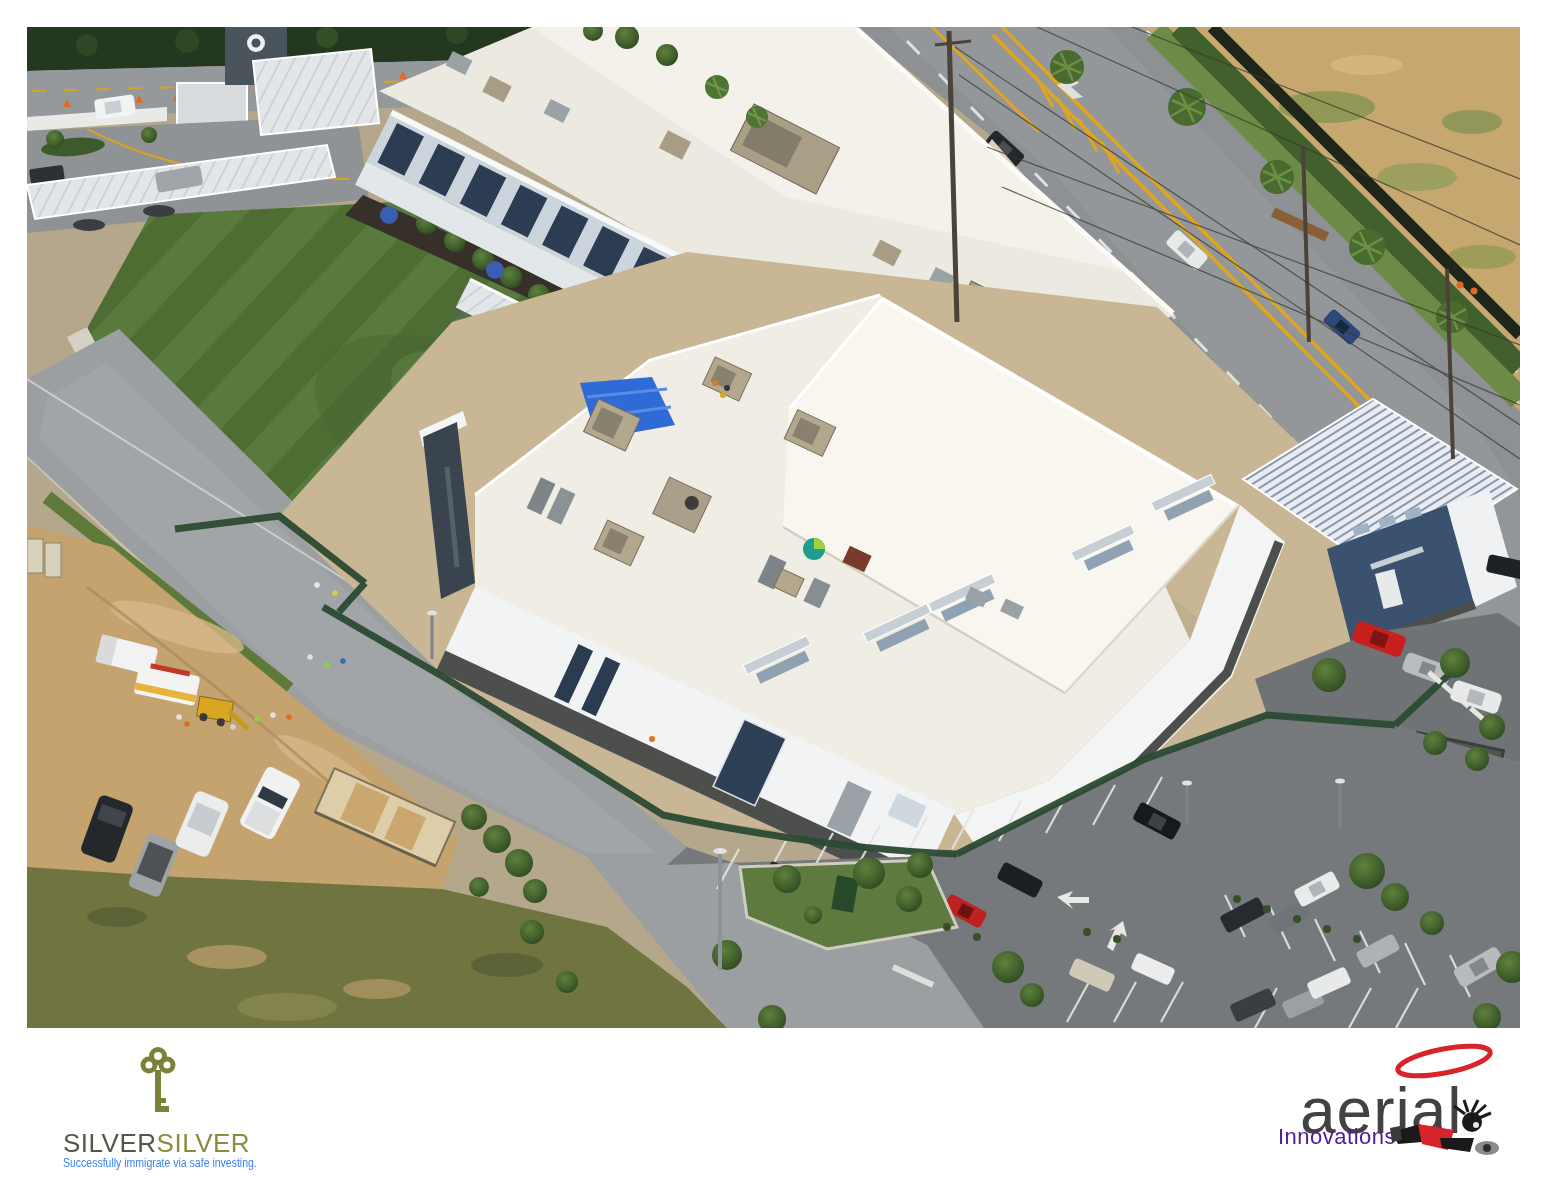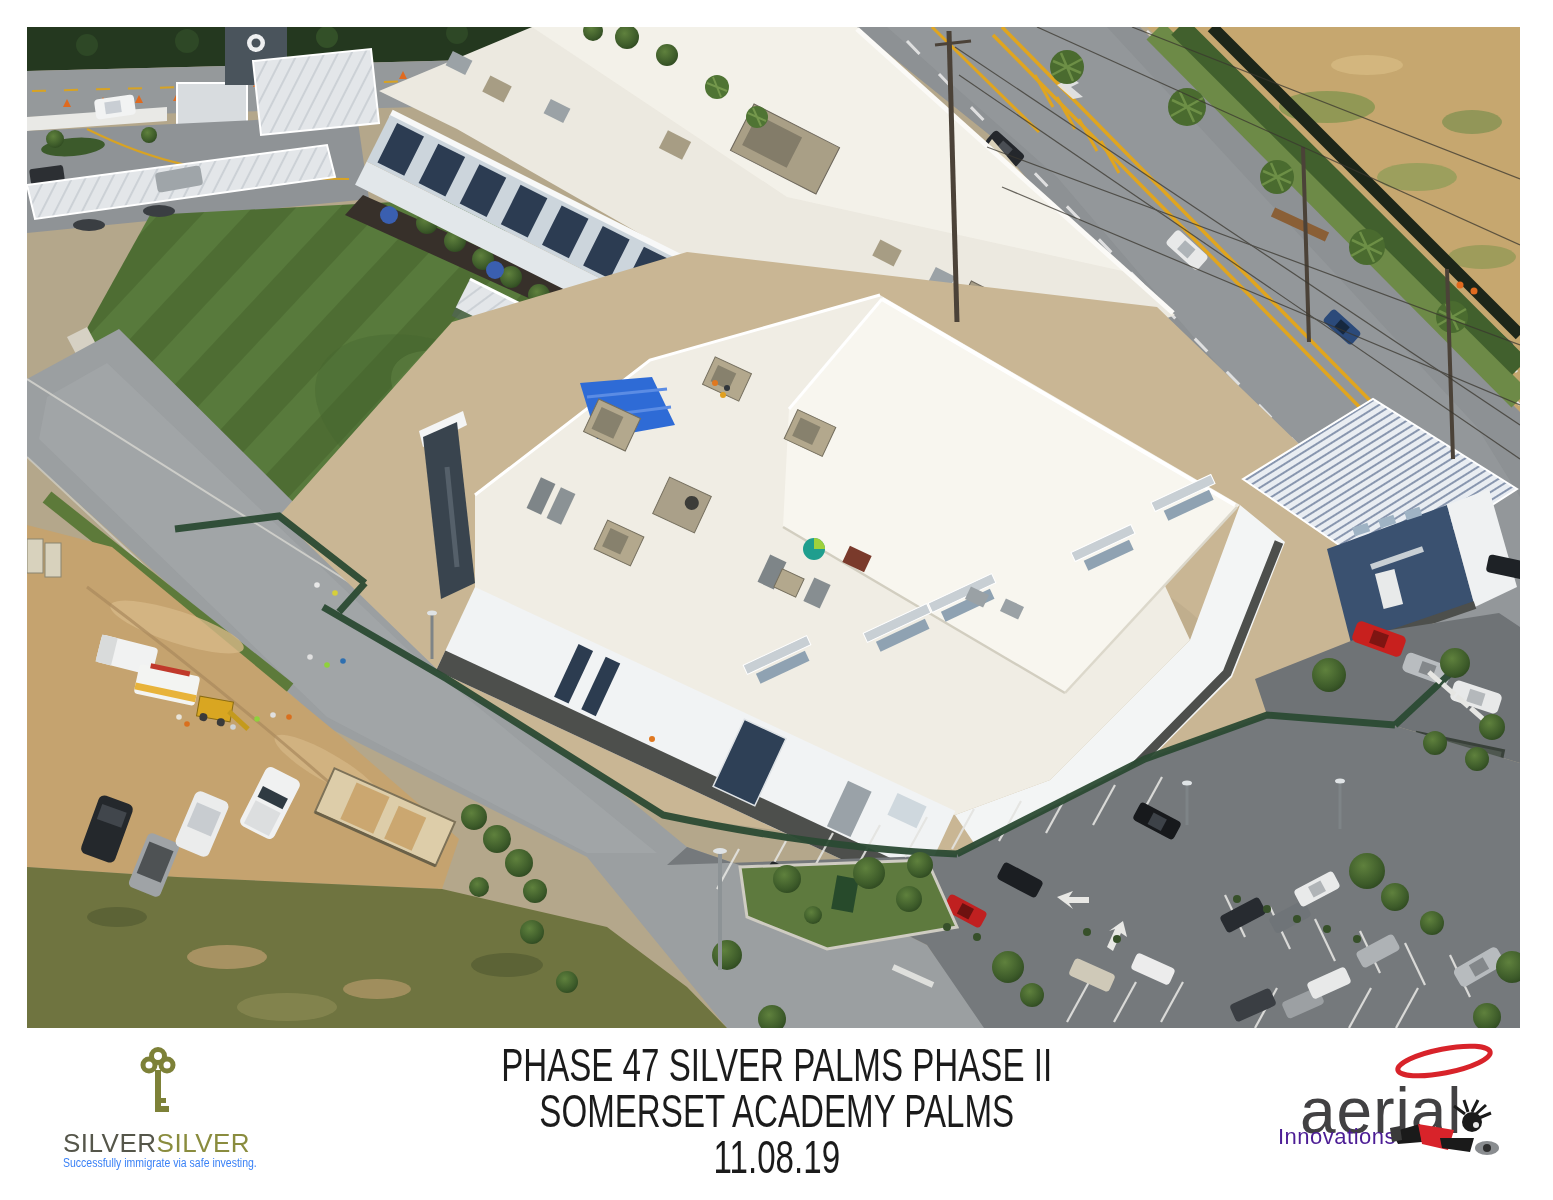--- a/index.html
+++ b/index.html
@@ -687,25 +687,20 @@
       <g fill="#e6e6e3">
         <rect x="1400" y="648" width="16" height="5" transform="rotate(42 1408 650)"></rect>
         <rect x="1414" y="660" width="16" height="5" transform="rotate(42 1422 662)"></rect>
         <rect x="1428" y="672" width="16" height="5" transform="rotate(42 1436 674)"></rect>
         <rect x="1442" y="684" width="16" height="5" transform="rotate(42 1450 686)"></rect>
       </g>
     </g>
   </svg>
   </div>
 
-  <div class="title-block">
-    <div class="title-line"><span>PHASE 47 SILVER PALMS PHASE II</span></div>
-    <div class="title-line"><span>SOMERSET ACADEMY PALMS</span></div>
-    <div class="title-line"><span>11.08.19</span></div>
-  </div>
 
   <div class="ga-block">
     <svg class="ga-key" width="40" height="80" viewBox="0 0 40 80">
       <circle cx="20" cy="10" r="6.5" fill="none" stroke="#7d8138" stroke-width="5"></circle>
       <circle cx="11" cy="19" r="6" fill="none" stroke="#7d8138" stroke-width="5"></circle>
       <circle cx="29" cy="19" r="6" fill="none" stroke="#7d8138" stroke-width="5"></circle>
       <line x1="20" y1="24" x2="20" y2="66" stroke="#7d8138" stroke-width="6"></line>
       <rect x="20" y="52" width="8" height="5" fill="#7d8138"></rect>
       <rect x="20" y="60" width="11" height="6" fill="#7d8138"></rect>
     </svg>

